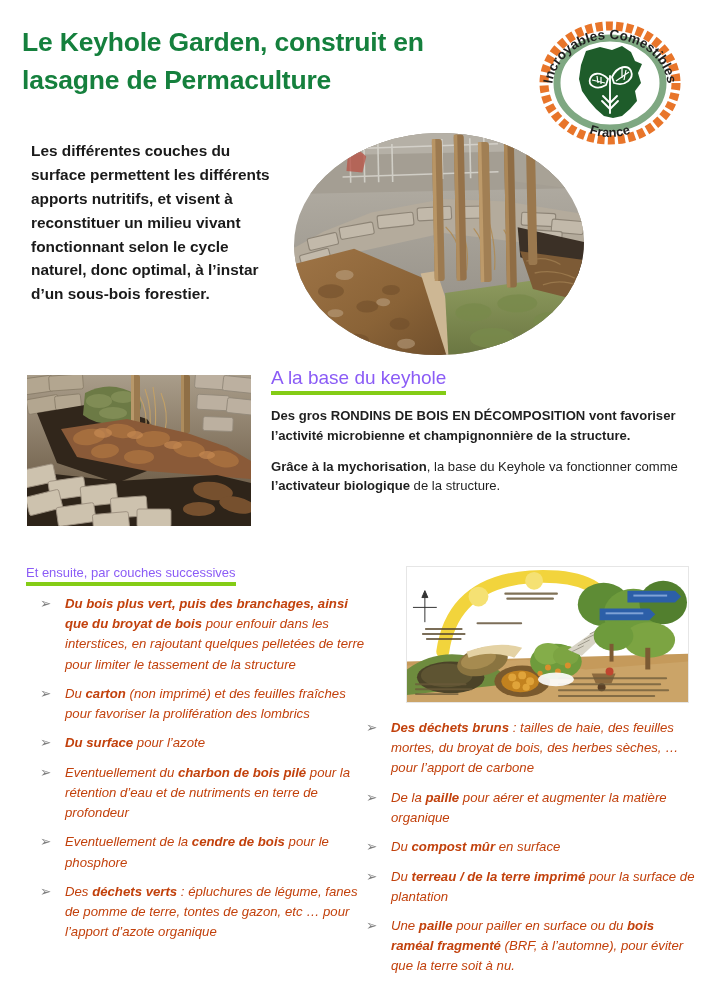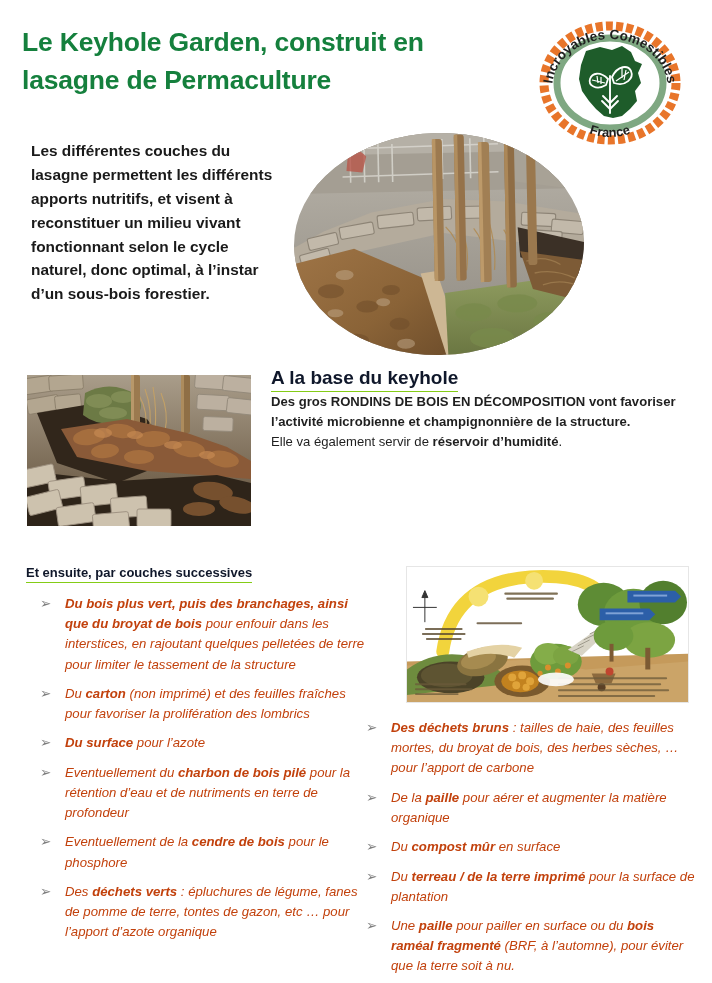--- a/index.html
+++ b/index.html
@@ -67,31 +67,32 @@
   #photo-rect svg { display: block; width: 100%; height: 100%; }
 
   
   #sec-base {
     position: absolute;
     left: 271px; top: 366px;
     width: 415px;
   }
   .sec-heading {
     font-size: 19px;
-    font-weight: bold;
-    color: #0f172a;
+    font-weight: normal;
+    color: #8b5cf6;
     display: inline-block;
-    border-bottom: 1px solid #84cc16;
+    border-bottom: 4px solid #84cc16;
     padding-bottom: 1px;
     line-height: 1.25;
   }
   .body-para {
     font-size: 13.1px;
     line-height: 1.52;
     color: #1f1f1f;
+    margin-top: 11px;
   }
   .b { font-weight: bold; }
 
   
   #sec-suite-heading {
     position: absolute;
     left: 26px; top: 563px;
   }
   #sec-suite-heading .sec-heading { font-size: 13px; }
 
@@ -177,21 +178,21 @@
 
     <text font-family="Liberation Sans, sans-serif" font-size="13.5" font-weight="bold" fill="#1F1F1F">
       <textPath href="#arc-top" startOffset="50%" text-anchor="middle">Incroyables Comestibles</textPath>
     </text>
     <text font-family="Liberation Sans, sans-serif" font-size="13" font-weight="bold" fill="#1F1F1F">
       <textPath href="#arc-bot" startOffset="50%" text-anchor="middle">France</textPath>
     </text>
   </svg>
 </div>
 
-<div id="intro-text">Les différentes couches du lasagne permettent les différents apports nutritifs, et visent à reconstituer un milieu vivant fonctionnant selon le cycle naturel, donc optimal, à l’instar d’un sous-bois forestier.</div>
+<div id="intro-text">Les différentes couches du surface permettent les différents apports nutritifs, et visent à reconstituer un milieu vivant fonctionnant selon le cycle naturel, donc optimal, à l’instar d’un sous-bois forestier.</div>
 
 <div id="photo-oval">
   <svg viewBox="0 0 290 222" xmlns="http://www.w3.org/2000/svg" preserveAspectRatio="none">
     <defs>
       <linearGradient id="skyg" x1="0" y1="0" x2="0" y2="1">
         <stop offset="0%" stop-color="#b9b4aa"></stop>
           <stop offset="100%" stop-color="#8f8a81"></stop>
       </linearGradient>
       <linearGradient id="soilg" x1="0" y1="0" x2="1" y2="1">
         <stop offset="0%" stop-color="#9e7446"></stop>
@@ -376,21 +377,21 @@
       <ellipse cx="186" cy="116" rx="20" ry="9" transform="rotate(8 186 116)"></ellipse>
       <ellipse cx="210" cy="130" rx="18" ry="8" transform="rotate(12 210 130)"></ellipse>
       <ellipse cx="172" cy="134" rx="16" ry="7"></ellipse>
     </g>
   </svg>
 </div>
 
 <div id="sec-base">
   <div class="sec-heading">A la base du keyhole</div>
   <div class="body-para"><span class="b">Des gros RONDINS DE BOIS EN DÉCOMPOSITION</span><span class="b"> vont favoriser l’activité microbienne et champignonnière de la structure.</span></div>
-  <div class="body-para"><span>Elle va également servir de </span><span class="b">réservoir d’humidité</span><span>.</span></div>
+  <div class="body-para"><span class="b">Grâce à la mychorisation</span><span>, la base du Keyhole va fonctionner comme </span><span class="b">l’activateur biologique</span><span> de la structure.</span></div>
 </div>
 
 <div id="sec-suite-heading">
   <div class="sec-heading">Et ensuite, par couches successives</div>
 </div>
 
 <div id="diagram">
   <svg viewBox="0 0 283 137" xmlns="http://www.w3.org/2000/svg" preserveAspectRatio="none">
     <rect width="283" height="137" fill="#ffffff"></rect>
 

